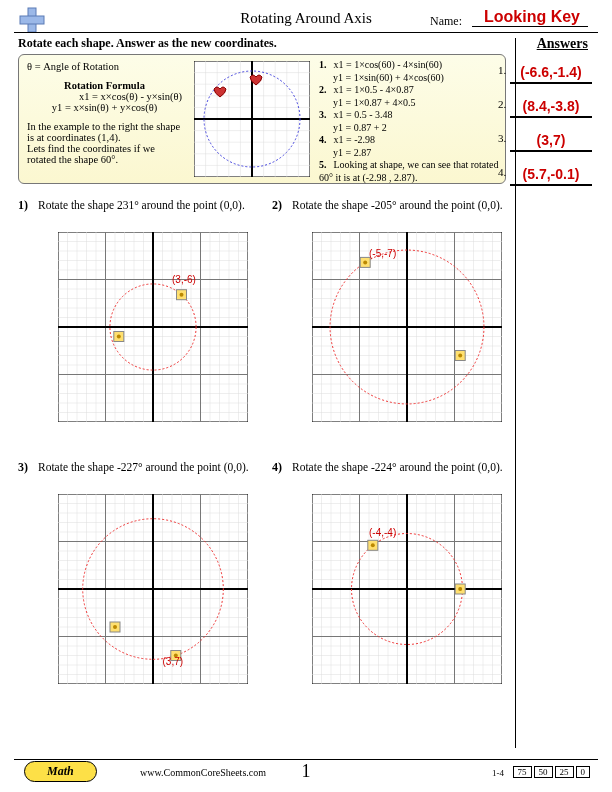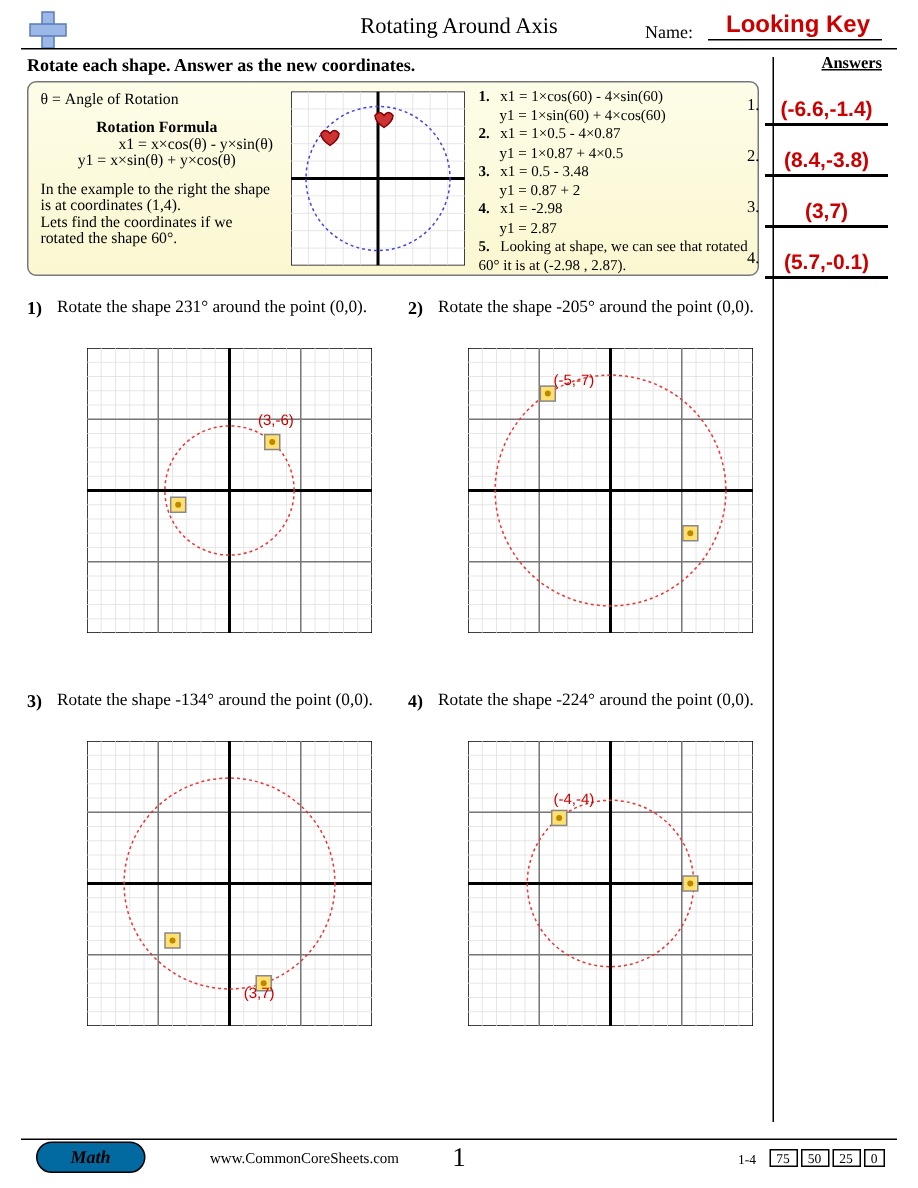--- a/index.html
+++ b/index.html
@@ -38,21 +38,21 @@
   .hdr-rule {
     position: absolute; left: 14px; right: 14px; top: 32px;
     border-top: 1px solid #000;
   }
   .instructions {
     position: absolute; left: 18px; top: 36px; font-weight: bold; font-size: 12px;
   }
   
   .ans-head {
     position: absolute; right: 24px; top: 36px; font-weight: bold;
-    text-decoration: underline; font-size: 11px;
+    text-decoration: underline; font-size: 14px;
   }
   .ans-divider {
     position: absolute; right: 96px; top: 38px; bottom: 44px;
     border-left: 1px solid #000;
   }
   .ans-row {
     position: absolute; right: 20px; width: 82px;
   }
   .ans-row .num { position: absolute; left: -12px; font-size: 11px; }
   .ans-row .line {
@@ -89,21 +89,21 @@
   .problem .pgraph { position:absolute; left:20px; top:34px; width:190px; height:190px;margin-left:20px; }
   
   .footer-rule {
     position: absolute; left: 14px; right: 14px; bottom: 32px;
     border-top: 1px solid #000;
   }
   .footer-pill {
     position: absolute; left: 24px; bottom: 10px;
     border: 1px solid #000; border-radius: 12px; padding: 2px 22px;
     font-style: italic; font-weight: bold; font-size: 12px;
-    background: #0369a1;
+    background: #fde047;
   }
   .footer-url {
     position: absolute; left: 140px; bottom: 14px; font-size: 10px;
   }
   .footer-pagenum {
     position: absolute; left: 0; right:0; bottom: 10px; text-align:center;
     font-size: 18px; font-family: "Times New Roman", serif;
   }
   .footer-scores {
     position: absolute; right: 20px; bottom: 12px; font-size: 9px;
@@ -319,21 +319,21 @@
             <g>
               <rect x="143.20000000000002" y="118.5" width="10" height="10" fill="#ffe070" stroke="#888"></rect>
               <circle cx="148.20000000000002" cy="123.5" r="2" fill="#b80"></circle>
             </g>
             <text x="57" y="24.7" fill="#c00" font-size="10" font-family="Arial">(-5,-7)</text>
           </svg>
         </div>
       </div>
       <div class="problem" style="left: 18px; top: 460px;">
         <div class="pnum">3)</div>
-        <div class="ptxt">Rotate the shape -134° around the point (0,0).</div>
+        <div class="ptxt">Rotate the shape -227° around the point (0,0).</div>
         <div class="pgraph">
           <svg viewBox="0 0 190 190">
             <rect x="0" y="0" width="190" height="190" fill="#fff" stroke="#000"></rect>
             <line x1="9.5" y1="0" x2="9.5" y2="190" stroke="#ddd" stroke-width="0.5"></line>
             <line x1="0" y1="9.5" x2="190" y2="9.5" stroke="#ddd" stroke-width="0.5"></line>
             <line x1="19.0" y1="0" x2="19.0" y2="190" stroke="#ddd" stroke-width="0.5"></line>
             <line x1="0" y1="19.0" x2="190" y2="19.0" stroke="#ddd" stroke-width="0.5"></line>
             <line x1="28.5" y1="0" x2="28.5" y2="190" stroke="#ddd" stroke-width="0.5"></line>
             <line x1="0" y1="28.5" x2="190" y2="28.5" stroke="#ddd" stroke-width="0.5"></line>
             <line x1="38.0" y1="0" x2="38.0" y2="190" stroke="#ddd" stroke-width="0.5"></line>

